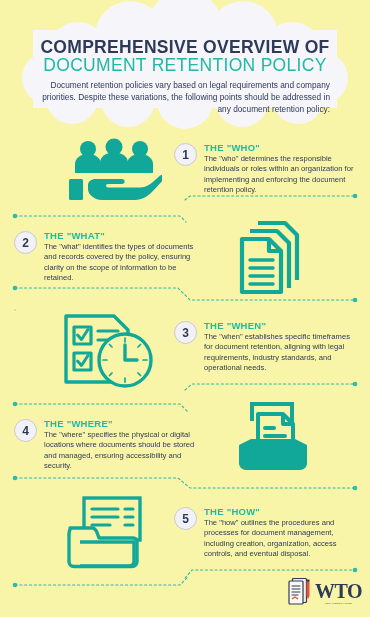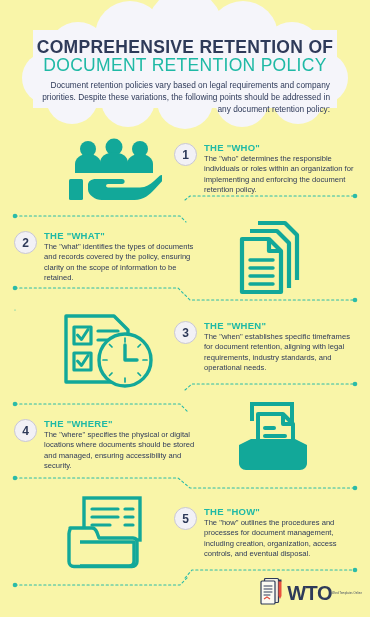--- a/index.html
+++ b/index.html
@@ -49,21 +49,21 @@
     letter-spacing:0.25px; margin-bottom:1px;
   }
   .b-body { font-size:7.6px; color:#2e3a59; line-height:1.38; font-weight:500; }
 
   .icon { position:absolute; }
   .icon svg { display:block; }
 
   
   .logo { position:absolute; right:8px; bottom:8px; display:flex; align-items:center; }
   .logo-mark { margin-right:2px; }
-  .logo-txt { display:flex; flex-direction:row; align-items:center; }
+  .logo-txt { display:flex; flex-direction:column; align-items:center;font-family:Liberation Serif, serif; }
   .logo-wto { font-size:20px; font-weight:bold; color:#2e3a59; letter-spacing:-0.5px; line-height:0.95; }
   .logo-sub { font-size:2.6px; color:#2e3a59; letter-spacing:0.15px; margin-top:1px; }
 </style>
 </head>
 <body>
 
 <div id="page">
 
   <div class="cloud-wrap">
     <svg width="370" height="135" viewBox="0 0 370 135">
@@ -83,21 +83,21 @@
         <circle cx="72" cy="98" r="26"></circle>
         <circle cx="128" cy="100" r="27"></circle>
         <circle cx="185" cy="101" r="28"></circle>
         <circle cx="242" cy="100" r="27"></circle>
         <circle cx="298" cy="98" r="26"></circle>
       </g>
     </svg>
   </div>
 
   <div class="header-text">
-    <div class="title-1">COMPREHENSIVE RETENTION OF</div>
+    <div class="title-1">COMPREHENSIVE OVERVIEW OF</div>
     <div class="title-2">DOCUMENT RETENTION POLICY</div>
     <div class="subtitle">Document retention policies vary based on legal requirements and company priorities. Despite these variations, the following points should be addressed in any document retention policy:</div>
   </div>
 
   <svg class="connectors" width="370" height="617" viewBox="0 0 370 617">
     <g fill="none" stroke="#2bbba8" stroke-width="1.1" stroke-dasharray="2.2,2.6" stroke-linecap="round">
       <path d="M185 200 L190 196 L355 196"></path>
       <path d="M15 216 L180 216 L186 222"></path>
       <path d="M15 288 L178 288 L190 300 L355 300"></path>
       <path d="M15 310 L15 310"></path>

